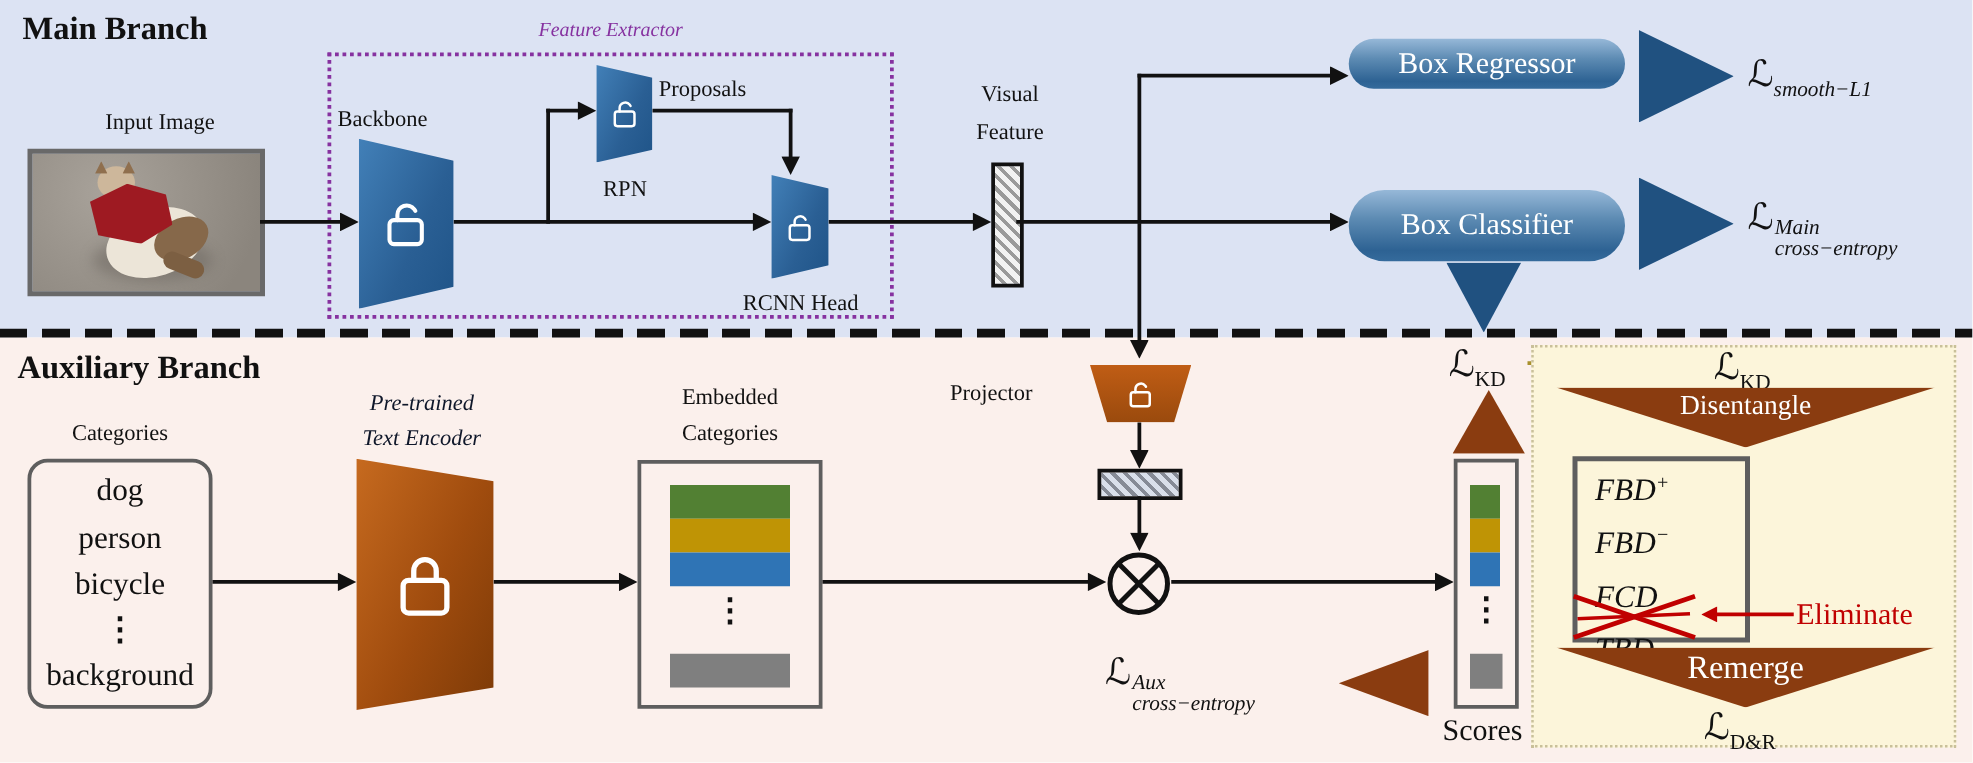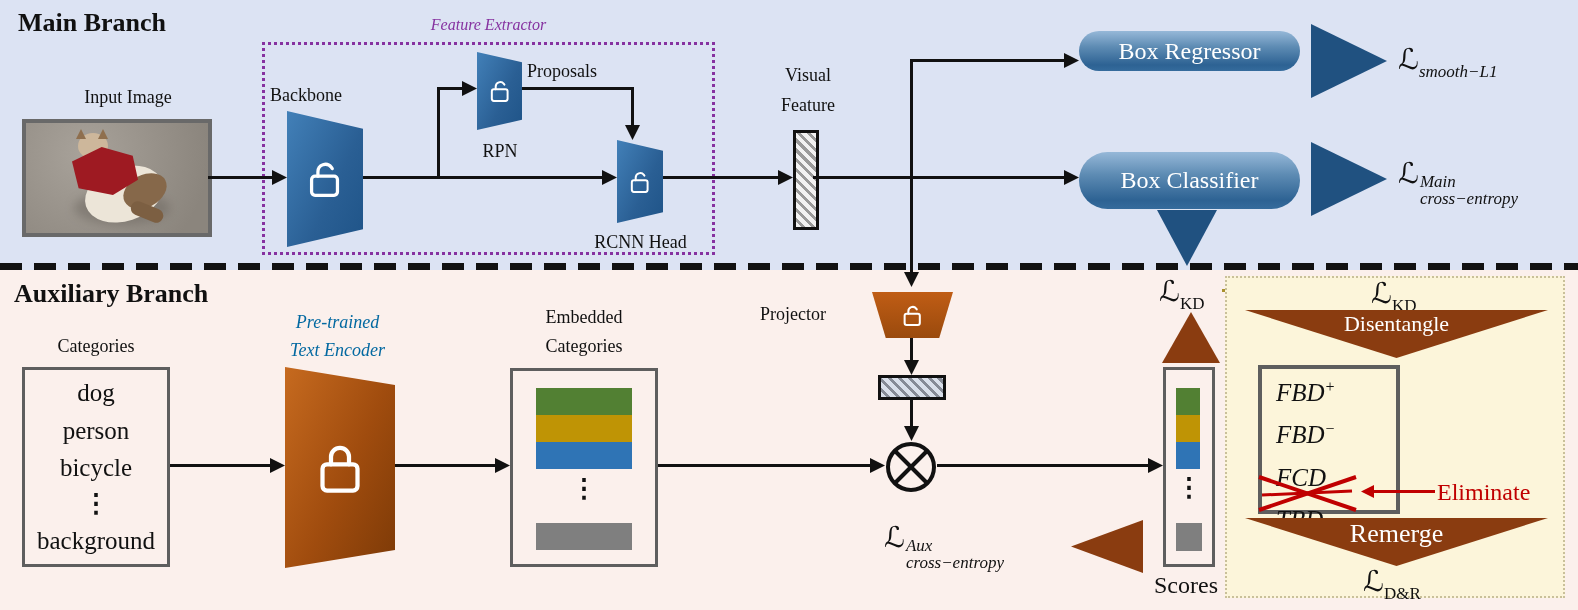--- a/index.html
+++ b/index.html
@@ -8,21 +8,21 @@
   .abs{position:absolute;}
   .bg-main{left:0;top:0;width:1578px;height:270px;background:#dce3f3;}
   .bg-aux{left:0;top:270px;width:1578px;height:340px;background:#fbf0ec;}
   .divider{left:0;top:263px;width:1578px;height:7px;
            background:repeating-linear-gradient(90deg,#111 0 22px,transparent 22px 34px);}
   .lbl{font-size:18px;line-height:26px;}
   .bold{font-weight:bold;font-size:26px;}
   .ital{font-style:italic;}
   .ctr{text-align:center;}
   .purple{color:#8632a0;}
-  .brown-t{color:#0369a1;}
+  .brown-t{color:#0f172a;}
   .red-t{color:#c00000;}
   .white-t{color:#fff;}
   
   .lh{height:3px;background:#111;}
   .lv{width:3px;background:#111;}
   .ah{width:15px;height:15px;background:#111;}
   .ah-r{clip-path:polygon(0 0,100% 50%,0 100%);}
   .ah-d{clip-path:polygon(0 0,100% 0,50% 100%);}
   
   .trap{clip-path:polygon(0 0,100% 13%,100% 87%,0 100%);
@@ -156,21 +156,21 @@
   <div class="abs ah ah-r" style="left:1064px;top:170px;"></div>
   <div class="abs lv" style="left:910px;top:59px;height:120px;"></div>
   <div class="abs lh" style="left:910px;top:59px;width:155px;"></div>
   <div class="abs ah ah-r" style="left:1064px;top:53px;"></div>
   <div class="abs lv" style="left:910px;top:179px;height:94px;"></div>
   <div class="abs ah ah-d" style="left:904px;top:272px;"></div>
 
   <div class="abs bold" style="left:14px;top:279px;">Auxiliary Branch</div>
 
   <div class="abs lbl ctr" style="left:22px;top:333px;width:148px;">Categories</div>
-  <div class="abs gbox" style="left:22px;top:367px;width:142px;height:194px;display:flex;flex-direction:column;justify-content:space-evenly;align-items:center;font-size:25px;">
+  <div class="abs gbox" style="left:22px;top:367px;width:142px;height:194px;display:flex;flex-direction:column;justify-content:space-evenly;align-items:center;font-size:25px;border-radius:16px;">
     <span>dog</span>
     <span>person</span>
     <span>bicycle</span>
     <span class="ellips">⋮</span>
     <span>background</span>
   </div>
 
   <div class="abs lbl ital ctr brown-t" style="left:255px;top:308px;width:165px;line-height:28px;">
     <span>Pre-trained</span><br>
     <span>Text Encoder</span>

